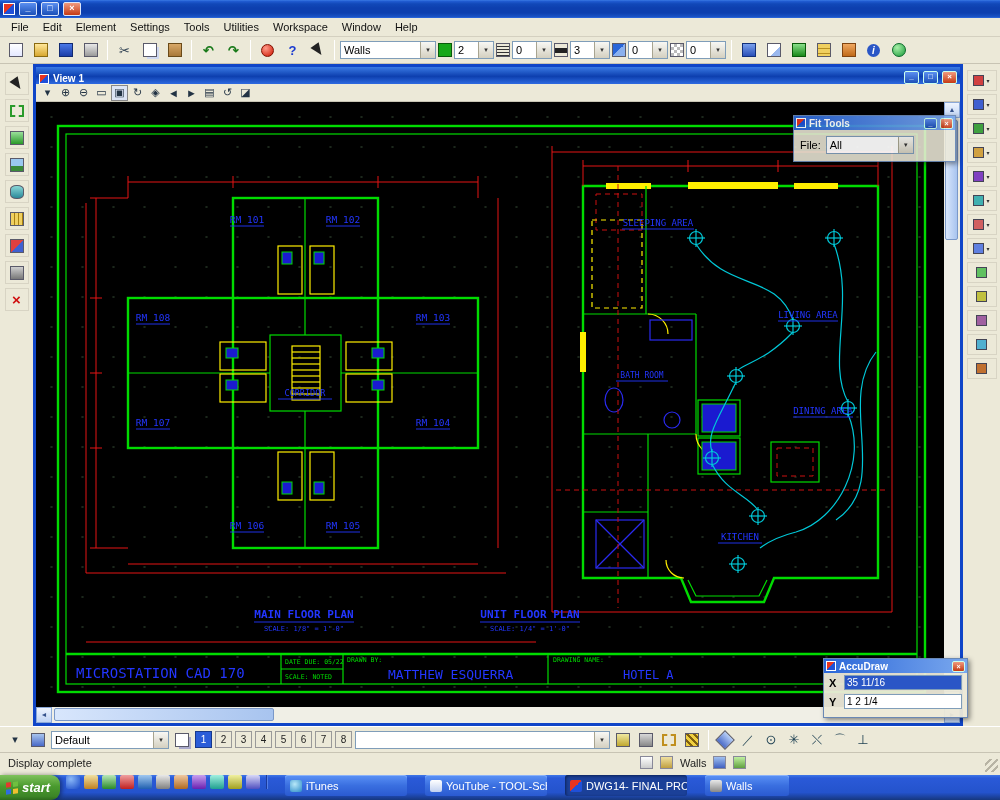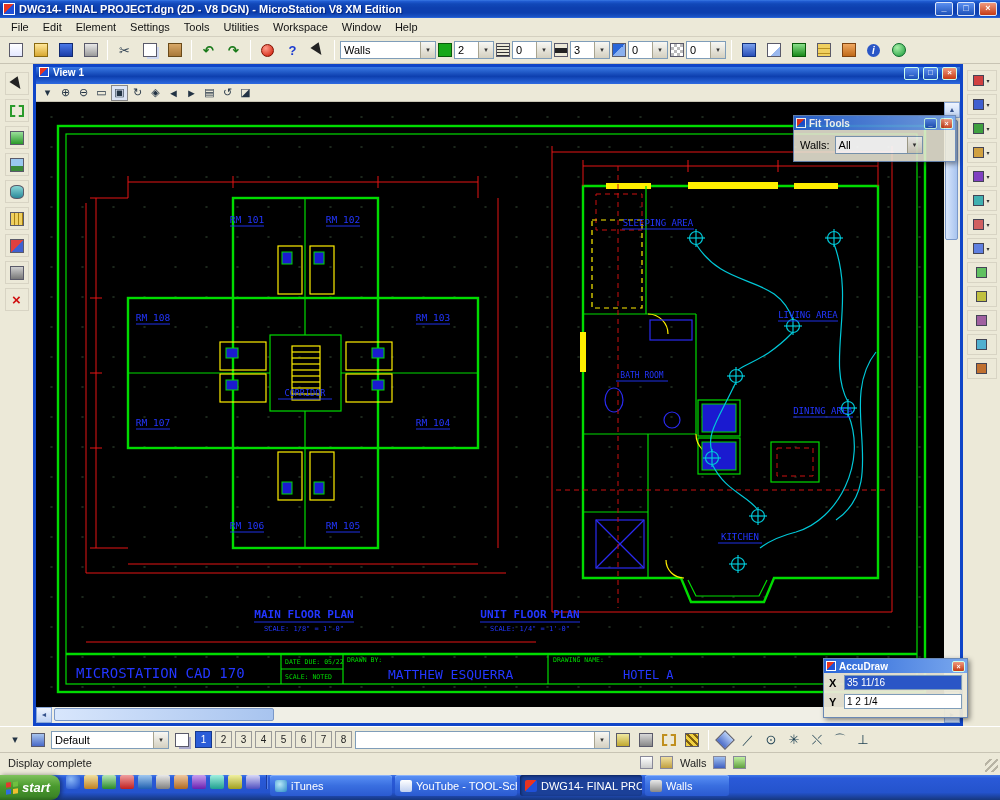--- a/index.html
+++ b/index.html
@@ -44,21 +44,21 @@
   
   #righttasks{position:absolute;left:963px;top:64px;width:37px;height:662px;background:#ece9d8;padding-top:6px;
     display:flex;flex-direction:column;align-items:center;gap:3px}
   .task{width:30px;height:21px;border:1px solid #d8d4c4;background:#ece9d8;display:flex;align-items:center;justify-content:center;gap:2px;padding:0}
   .task .sq{width:11px;height:11px;border:1px solid #445}
   .task .dd{font-size:6px;color:#333}
 
   
   #viewwin{position:absolute;left:33px;top:64px;width:930px;height:662px;border:3px solid #0f45c8;background:#ece9d8}
   #viewtitle{position:absolute;left:0;top:0;width:924px;height:17px;
-    background:linear-gradient(180deg,#3a7ae4,#0d3faf 55%,#2e6ae0);display:flex;align-items:flex-start;color:#fff;
+    background:linear-gradient(180deg,#3a7ae4,#0d3faf 55%,#2e6ae0);display:flex;align-items:flex-end;color:#fff;
     font-size:10px;font-weight:bold;padding:0 3px;gap:4px}
   #viewtitle .vtspacer{flex:1}
   .vwbtn{width:15px;height:13px;border:1px solid #cfe;border-radius:2px;background:linear-gradient(#5b8ff0,#1c50b8);
     color:#fff;font-size:8px;line-height:10px;text-align:center;font-weight:bold}
   .vwbtn.close{background:linear-gradient(#f09a7e,#c63a14)}
   #viewtools{position:absolute;left:0;top:17px;width:924px;height:18px;background:#ece9d8;border-bottom:1px solid #c8c4b4;
     display:flex;align-items:center;gap:1px;padding:0 3px}
   .vtb{width:17px;height:16px;border:1px solid transparent;background:transparent;font-size:11px;color:#234;display:flex;align-items:center;justify-content:center;padding:0}
   .vtb.pressed{border:1px solid #888;background:#dce4f4}
 
@@ -109,21 +109,21 @@
   #taskbar{position:absolute;left:0;top:775px;width:1000px;height:25px;
     background:linear-gradient(180deg,#3f77e8 0%,#2a5ad8 12%,#2453cc 70%,#16377e 100%);display:flex;align-items:flex-start}
   #startbtn{height:25px;width:60px;border:none;border-radius:0 9px 9px 0;
     background:linear-gradient(180deg,#7fc25c 0%,#4a9a2e 45%,#3c8527 85%,#2d6a1c 100%);
     color:#fff;font-weight:bold;font-style:italic;font-size:13px;display:flex;align-items:center;gap:4px;padding:0 8px 0 6px;
     box-shadow:2px 0 4px rgba(0,0,0,.4)}
   .flag{width:12px;height:12px;position:relative;transform:skewY(-6deg)}
   .flag i{position:absolute;width:5px;height:5px}
   #quicklaunch{display:flex;align-items:center;gap:4px;padding:0 6px;border-right:1px solid #1a3a9a;box-shadow:1px 0 0 #5580e8}
   .ql{width:14px;height:14px;border-radius:2px}
-  .tbtask{height:21px;width:122px;margin-left:3px;border:none;border-radius:3px;
+  .tbtask{height:21px;width:122px;margin-left:18px;border:none;border-radius:3px;
     background:linear-gradient(#5b92f6,#3a6fe0 50%,#2a5ad0);color:#fff;font-size:11px;display:flex;align-items:center;gap:4px;
     padding:0 5px;white-space:nowrap;overflow:hidden;box-shadow:inset 0 1px 0 #8ab2fa}
   .tbtask.active{background:#1b4098;box-shadow:inset 1px 1px 3px #0c2258}
   .tbtask .tico{width:12px;height:12px;border-radius:2px;flex:0 0 auto}
   #tray{margin-left:auto;height:25px;display:flex;align-items:center;gap:5px;padding:0 8px 0 10px;
     background:linear-gradient(180deg,#2a8ae8 0%,#1272d4 50%,#0d5cb4 100%);border-left:1px solid #0a3a8a;box-shadow:inset 2px 0 3px rgba(255,255,255,.35)}
   .tri{width:12px;height:12px;border-radius:2px}
   #clock{color:#fff;font-size:11px;padding-left:3px}
 
   
@@ -138,21 +138,20 @@
   .sbf{fill:#1a1ad0;stroke:#00dc00;stroke-width:1}
   .bt{fill:#2336ff;font-family:"DejaVu Sans Mono",monospace}
   .gt{fill:#00dc00;font-family:"DejaVu Sans Mono",monospace;font-size:6.5px}
   .bul{stroke:#2336ff;stroke-width:0.9}
 </style>
 </head>
 <body>
 
 <div id="titlebar">
   <span class="appico"></span>
-  <span class="ttext">DWG14- FINAL PROJECT.dgn (2D - V8 DGN) - MicroStation V8 XM Edition</span>
   <span class="wbtn">_</span>
   <span class="wbtn">□</span>
   <span class="wbtn close">×</span>
 </div>
 
 <div id="menubar">
   <span>File</span>
   <span>Edit</span>
   <span>Element</span>
   <span>Settings</span>
@@ -607,21 +606,21 @@
 
 <div id="fitview" class="dlg" style="opacity:.92">
   <div class="dlgtitle">
     <span class="dico"></span>
     <span>Fit Tools</span>
     <span class="dspacer"></span>
     <span class="dbtn">_</span>
     <span class="dbtn close">×</span>
   </div>
   <div class="body">
-    <span>Walls:</span>
+    <span>File:</span>
     <div class="combo" style="width:88px">
       <span class="ctxt">All</span>
       <span class="cbtn">▾</span>
     </div>
   </div>
 </div>
 
 <div id="accudraw" class="dlg">
   <div class="dlgtitle">
     <span class="dico"></span>

